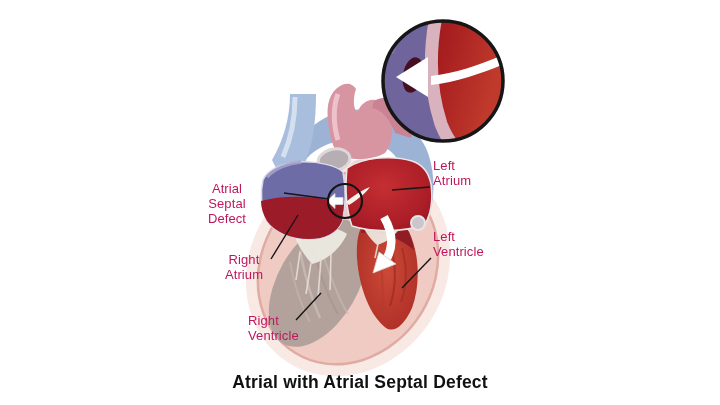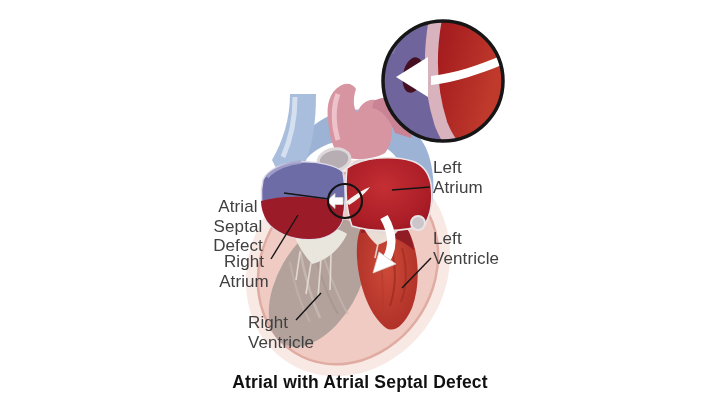--- a/index.html
+++ b/index.html
@@ -2,21 +2,21 @@
 <html><head>
 <meta charset="utf-8">
 <style>
   html,body{margin:0;padding:0;background:#fff;}
   .canvas{
     position:relative;width:720px;height:405px;background:#fff;overflow:hidden;
     font-family:"Liberation Sans",sans-serif;
   }
   .canvas svg{position:absolute;left:0;top:0;}
   .lbl{
-    position:absolute;color:#404040;font-size:17px;line-height:1.16;
+    position:absolute;color:#be185d;font-size:13px;line-height:1.16;
     white-space:pre-line;letter-spacing:.1px;
   }
   .lbl.center{text-align:center;}
   .caption{
     position:absolute;left:0;right:0;top:372px;text-align:center;
     color:#111;font-size:17.5px;font-weight:bold;letter-spacing:.2px;
   }
 </style>
 </head>
 <body>
@@ -122,21 +122,21 @@
 
     <g stroke="#151515" stroke-width="1.4">
       <line x1="284" y1="193" x2="329" y2="199"></line>
       <line x1="392" y1="190" x2="430" y2="187"></line>
       <line x1="271" y1="259" x2="298" y2="215"></line>
       <line x1="296" y1="320" x2="321" y2="293"></line>
       <line x1="431" y1="258" x2="402" y2="288"></line>
     </g>
   </svg>
 
-  <div class="lbl center" style="left:195px;top:181px;width:86px;margin-top:16px;">Atrial
+  <div class="lbl center" style="left:184px;top:181px;width:86px;">Atrial
 Septal
 Defect</div>
   <div class="lbl center" style="left:200px;top:252px;width:88px;">Right
 Atrium</div>
   <div class="lbl" style="left:248px;top:313px;width:100px;">Right
 Ventricle</div>
   <div class="lbl" style="left:433px;top:158px;width:100px;">Left
 Atrium</div>
   <div class="lbl" style="left:433px;top:229px;width:100px;">Left
 Ventricle</div>

